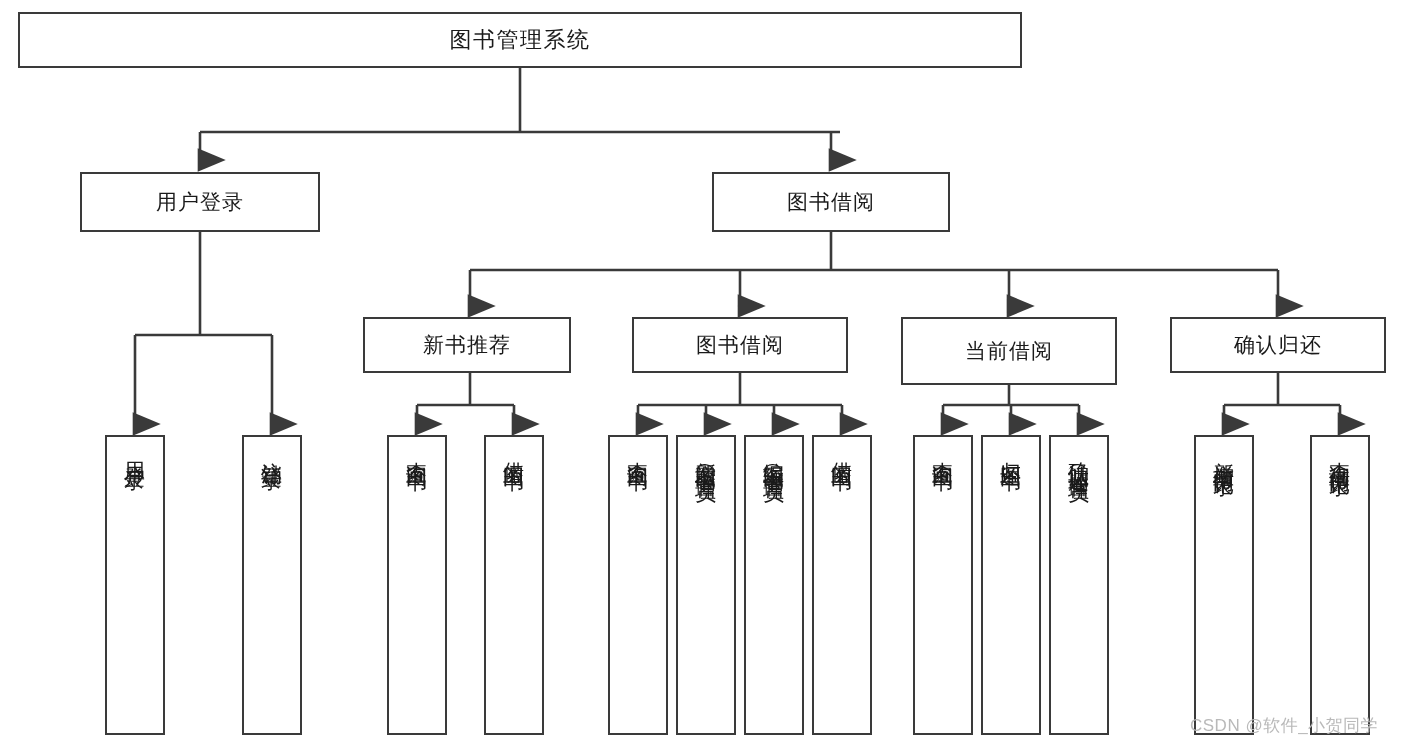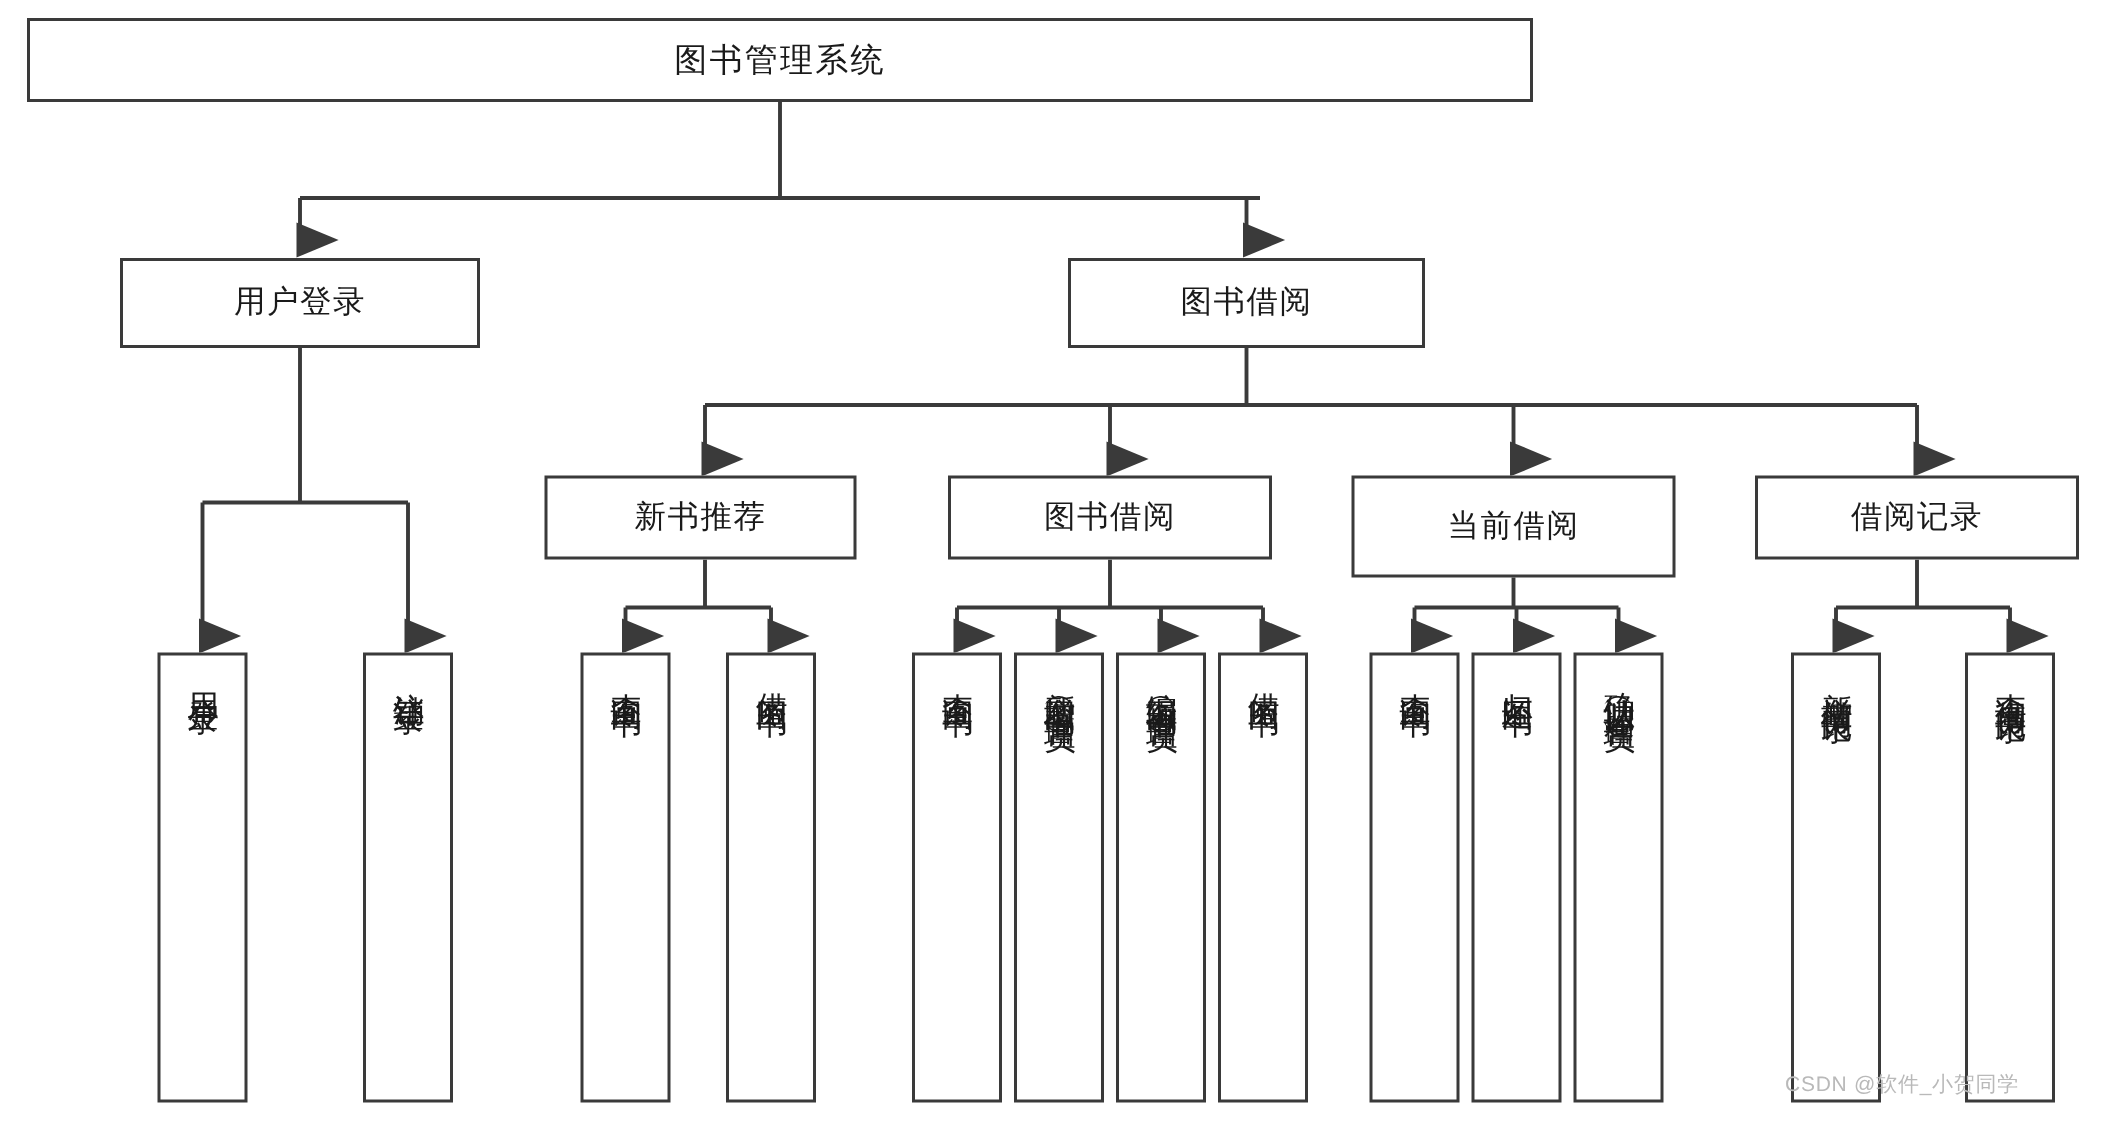--- a/index.html
+++ b/index.html
@@ -60,21 +60,21 @@
     writing-mode: vertical-rl;
     text-orientation: upright;
     font-size: 21px;
     letter-spacing: 3px;
     line-height: 1;
   }
   #watermark {
     position: absolute;
     left: 1190px;
     top: 714px;
-    font-size: 14px;
+    font-size: 17px;
     color: #b9b9b9;
     letter-spacing: 0.5px;
     white-space: nowrap;
     user-select: none;
   }
 </style>
 </head>
 <body>
 
 <div id="diagram">
@@ -143,21 +143,21 @@
   <div class="node horiz" style="left:363px; top:317px; width:208px; height:56px;">
     <span class="label">新书推荐</span>
   </div>
   <div class="node horiz" style="left:632px; top:317px; width:216px; height:56px;">
     <span class="label">图书借阅</span>
   </div>
   <div class="node horiz" style="left:901px; top:317px; width:216px; height:68px;">
     <span class="label">当前借阅</span>
   </div>
   <div class="node horiz" style="left:1170px; top:317px; width:216px; height:56px;">
-    <span class="label">借阅记录</span>
+    <span class="label">确认归还</span>
   </div>
 
   <div class="node vert" style="left:105px; top:435px; width:60px; height:300px;">
     <span class="label">用户登录</span>
   </div>
   <div class="node vert" style="left:242px; top:435px; width:60px; height:300px;">
     <span class="label">注销登录</span>
   </div>
 
   <div class="node vert" style="left:387px; top:435px; width:60px; height:300px;">

